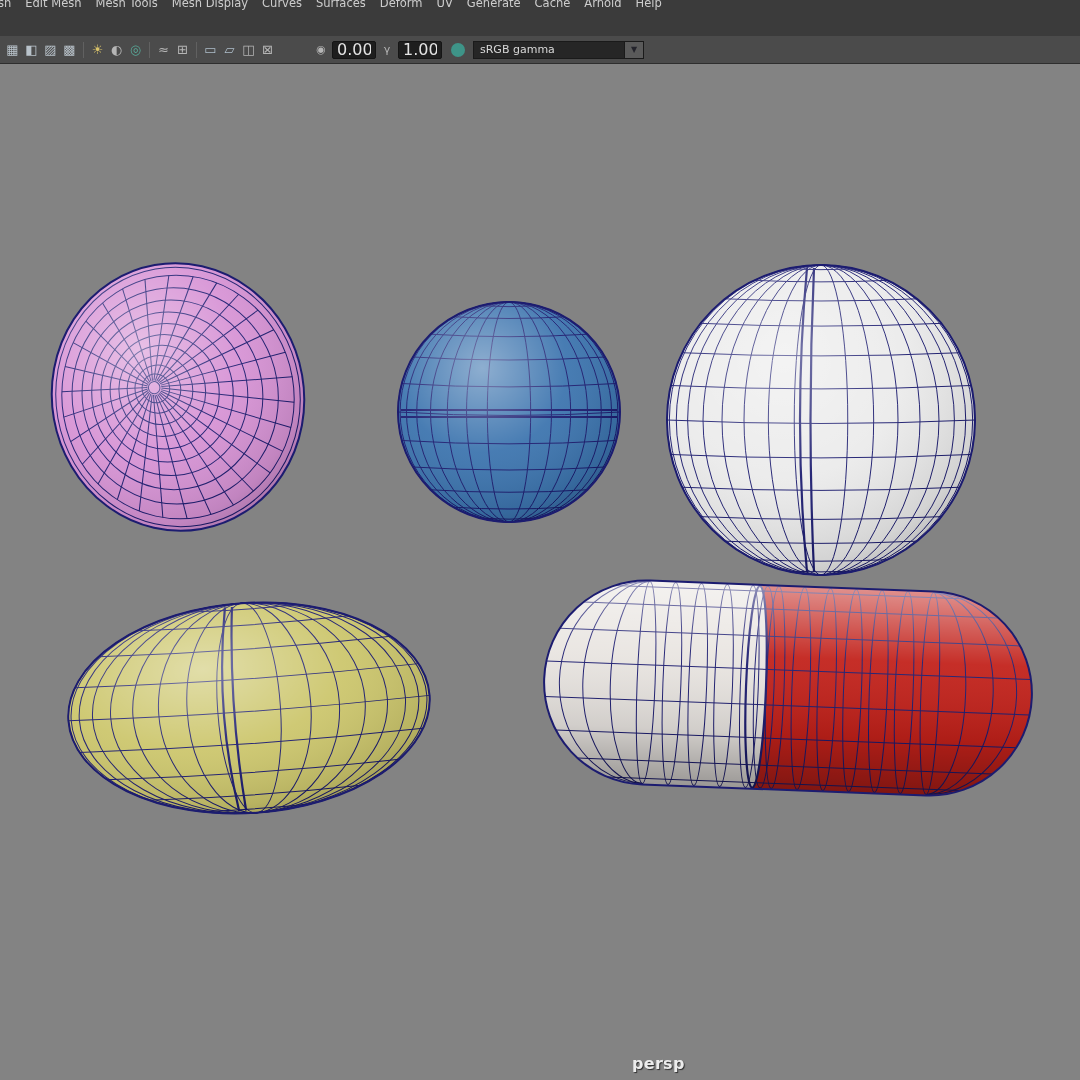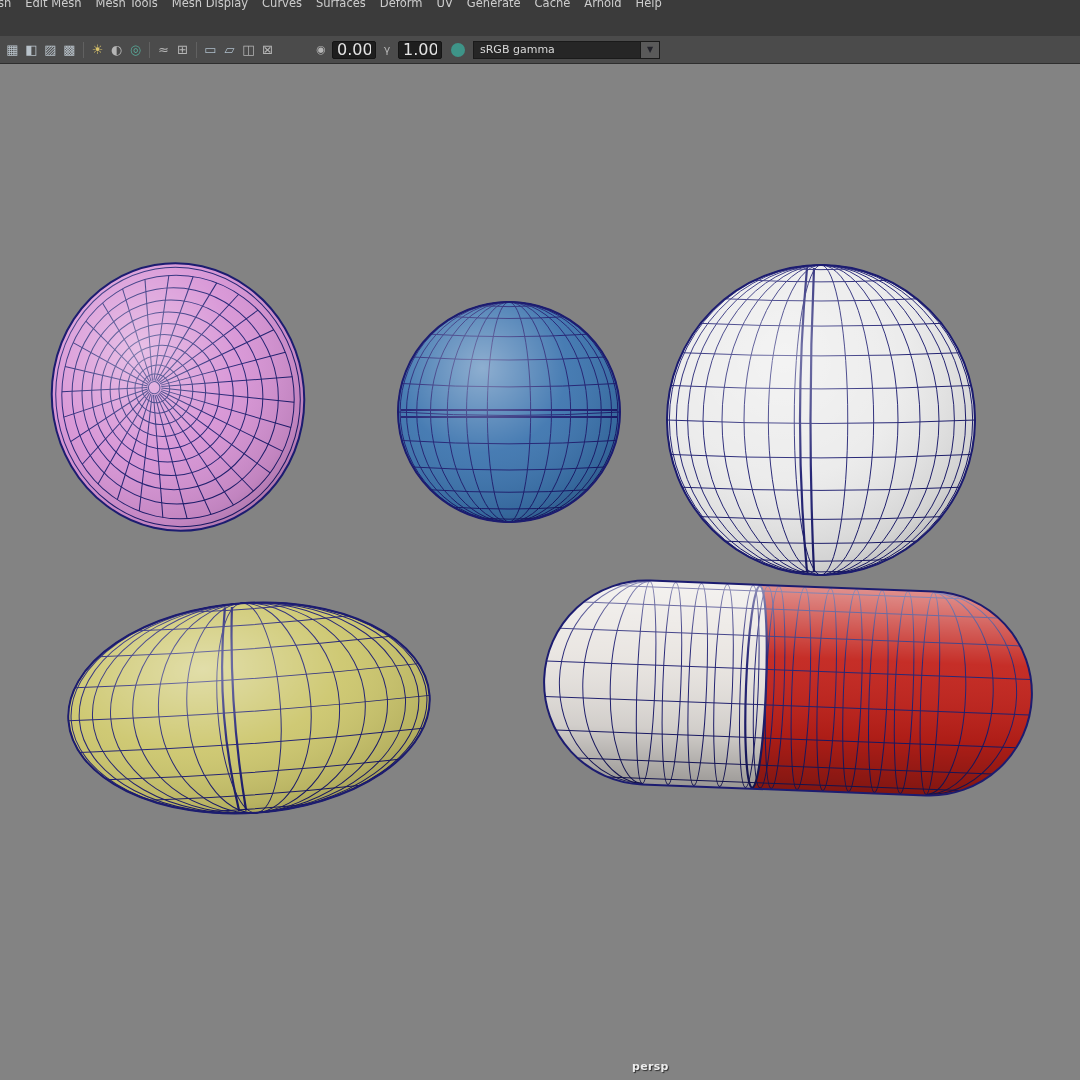--- a/index.html
+++ b/index.html
@@ -20,30 +20,30 @@
   .tb-icon{width:19px;height:20px;display:flex;align-items:center;justify-content:center;
     font-size:13px;color:#b5b5b5;cursor:default}
   .tb-icon.small{width:16px;font-size:11px}
   .tb-sep{width:1px;height:16px;background:#616161;margin:0 4px}
   .tb-gap{width:36px}
   .num-field{width:44px;height:18px;background:var(--field-bg,#1e1e1e);
     border:1px solid #151515;border-radius:2px;color:#e4e4e4;font-size:16px;
     padding:0 4px;font-family:inherit;margin:0 3px}
   .cm-dot{width:14px;height:14px;border-radius:50%;margin:0 6px;background:#3e9488}
   .dropdown{display:flex;align-items:center;height:18px;margin-left:2px;cursor:default}
-  .dd-label{width:168px;height:18px;background:#262626;border:1px solid #1a1a1a;
+  .dd-label{width:152px;height:18px;background:#262626;border:1px solid #1a1a1a;
     color:#d8d8d8;font-size:11px;line-height:16px;padding-left:6px}
   .dd-arrow{width:19px;height:18px;background:#5a5a5a;border:1px solid #1a1a1a;border-left:none;
     color:#23232b;font-size:8px;display:flex;align-items:center;justify-content:center}
 
   
   .viewport{position:absolute;top:64px;left:0;right:0;bottom:0;
     background:var(--vp-bg,#838383);overflow:hidden}
   #scene{position:absolute;top:-64px;left:0;width:1080px;height:1080px}
-  .persp-label{position:absolute;left:632px;bottom:7px;font-size:11px;font-weight:bold;
+  .persp-label{position:absolute;left:632px;bottom:7px;font-size:16px;font-weight:bold;
     color:#ececec;text-shadow:1px 1px 1px rgba(0,0,0,.65);letter-spacing:.3px}
 </style>
 </head>
 <body>
 
 <div class="screen">
 
   <div class="header">
     <div class="menubar">
       <span class="menu-item">Mesh</span>

